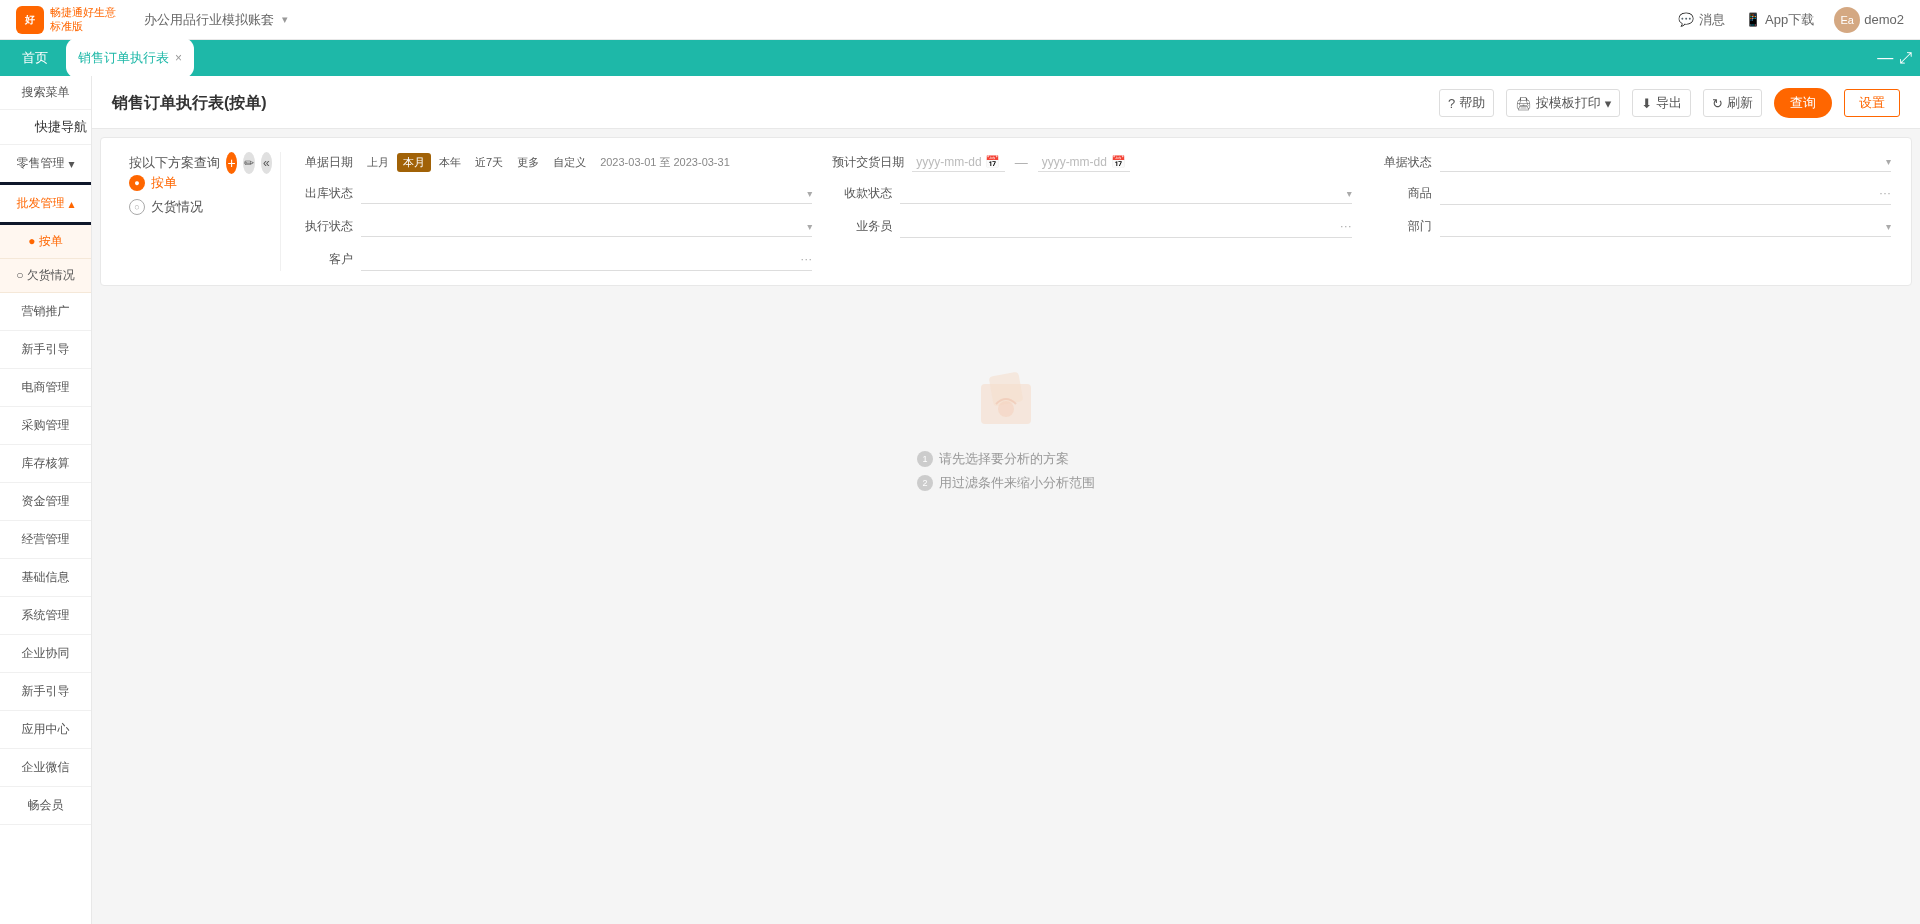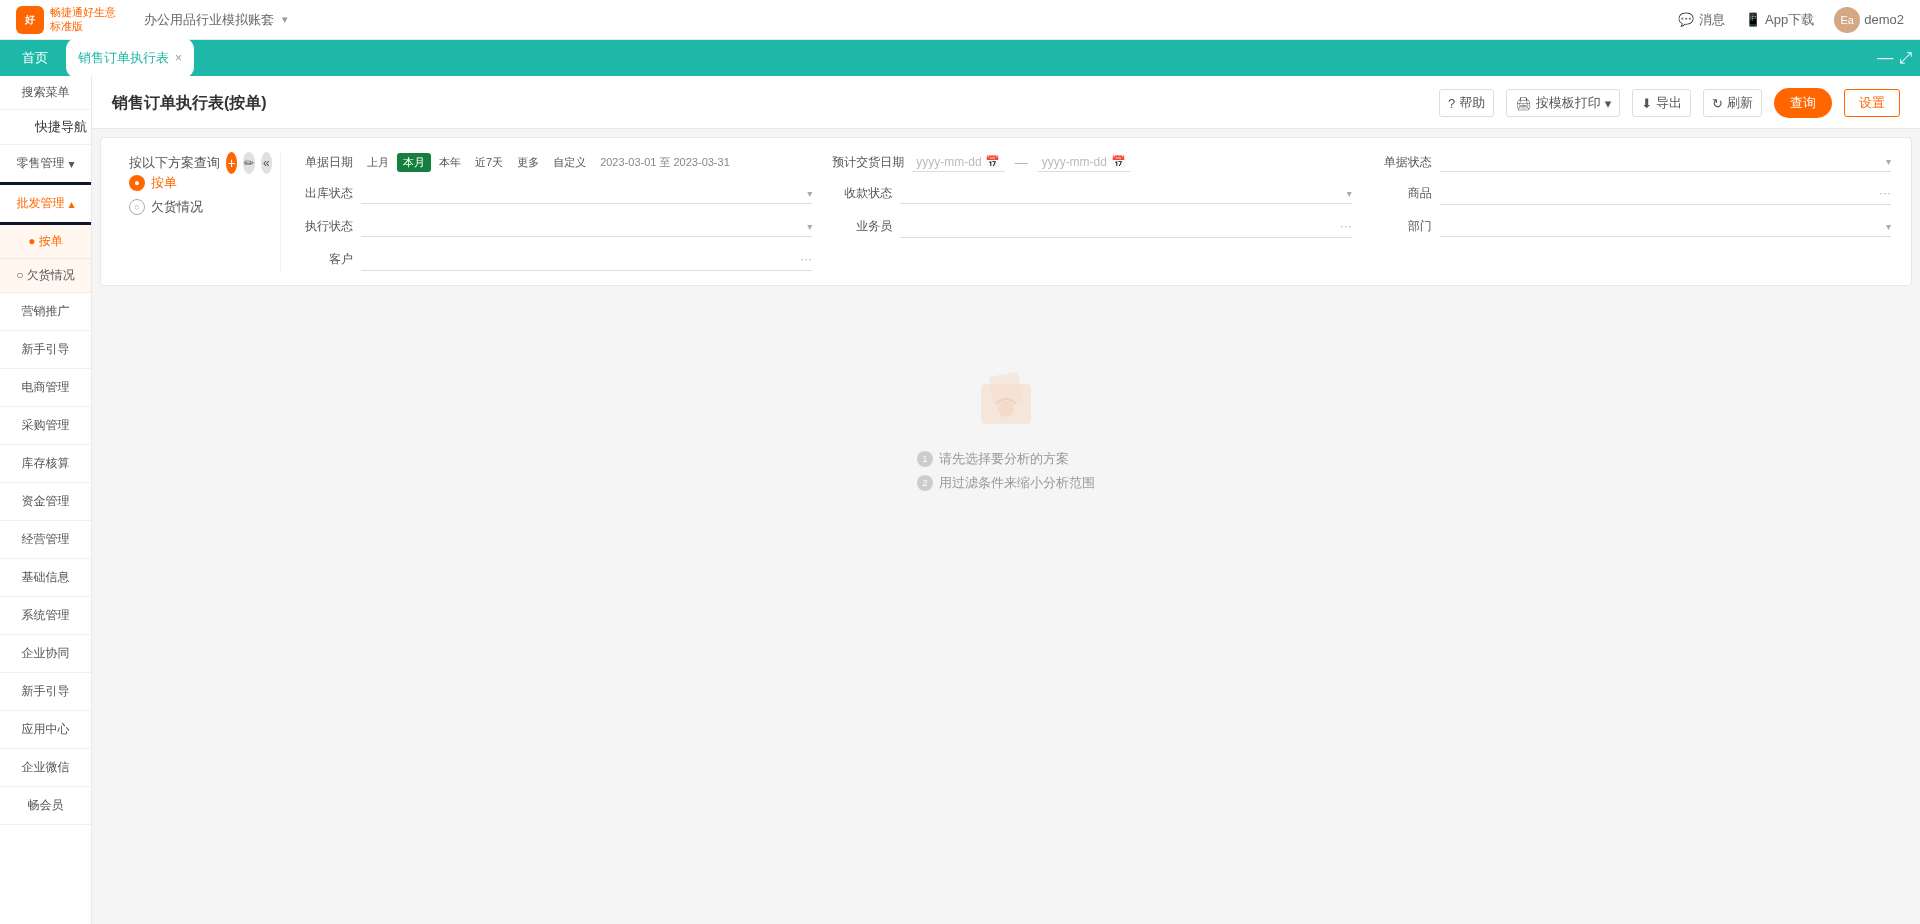--- a/index.html
+++ b/index.html
@@ -194,21 +194,21 @@
     .filter-caret { color: #aaa; font-size: 10px; }
     .filter-dots { color: #aaa; font-size: 12px; cursor: pointer; }
     .date-filter-tabs { display: flex; gap: 2px; }
     .date-tab {
       padding: 2px 6px;
       font-size: 11px;
       cursor: pointer;
       border-radius: 2px;
       color: #555;
     }
-    .date-tab.active { background: #15803d; color: #fff; border-radius: 3px; }
+    .date-tab.active { background: #a16207; color: #fff; border-radius: 3px; }
     .date-input-wrap {
       border-bottom: 1px solid #ddd;
       display: flex;
       align-items: center;
       gap: 4px;
       padding: 2px 4px;
       font-size: 12px;
       color: #bbb;
     }
     .date-range-text { font-size: 11px; color: #888; margin-left: 4px; }

